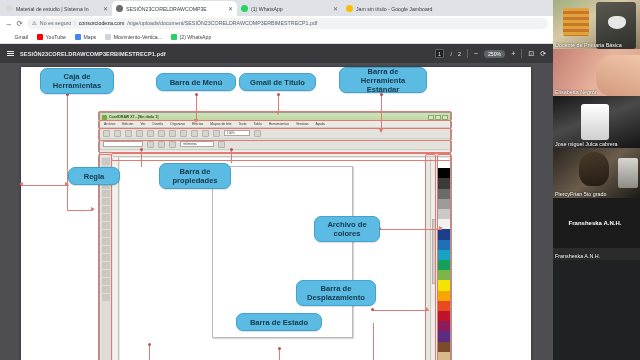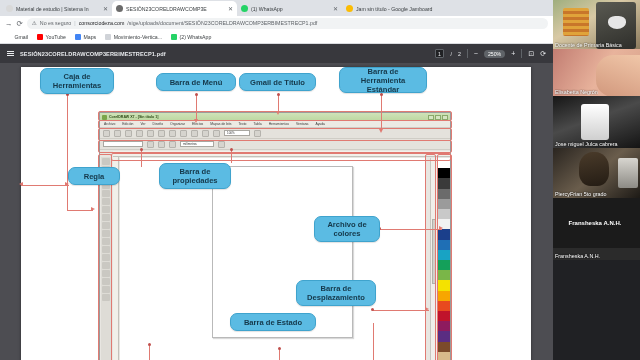--- a/index.html
+++ b/index.html
@@ -457,21 +457,21 @@
 Herramientas</div>
         <div class="callout" style="left:135px; top:6px; width:80px; height:18px;">Barra de Menú</div>
         <div class="callout" style="left:218px; top:6px; width:77px; height:18px;">Gmail de Título</div>
         <div class="callout" style="left:47px; top:100px; width:52px; height:18px;">Regla</div>
         <div class="callout" style="left:318px; top:0px; width:88px; height:26px; white-space:pre-line;">Barra de Herramienta
 Estándar</div>
         <div class="callout" style="left:138px; top:96px; width:72px; height:26px; white-space:pre-line;">Barra de
 propiedades</div>
         <div class="callout" style="left:293px; top:149px; width:66px; height:26px; white-space:pre-line;">Archivo de
 colores</div>
-        <div class="callout" style="left:209px; top:246px; width:86px; height:18px;">Barra de Estado</div>
+        <div class="callout" style="left:215px; top:246px; width:86px; height:18px;">Barra de Estado</div>
         <div class="callout" style="left:275px; top:213px; width:80px; height:26px; white-space:pre-line;">Barra de
 Desplazamiento</div>
 
       </div>
     </div>
   </div>
 
   <div class="sidebar-rest">
     <div class="white-gap"></div>
   </div>

